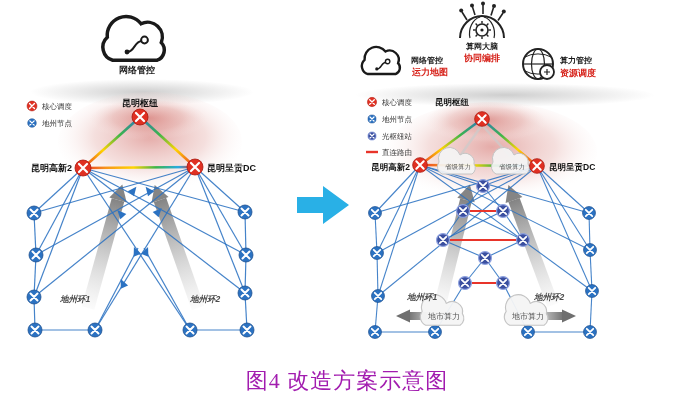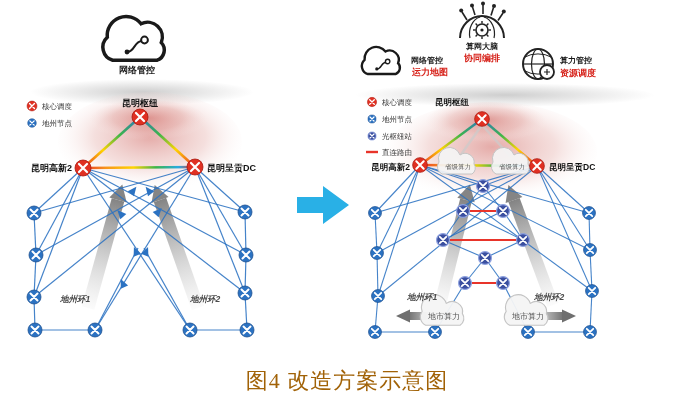--- a/index.html
+++ b/index.html
@@ -1,19 +1,19 @@
 <!DOCTYPE html>
 <html><head>
 <meta charset="utf-8">
 <style>
   html,body{margin:0;padding:0;background:#fff;}
   .page{position:relative;width:694px;height:415px;background:#fff;overflow:hidden;
         font-family:"Liberation Sans", sans-serif;}
   .caption{position:absolute;left:0;top:366px;width:694px;text-align:center;
-           font-family:"Liberation Serif", serif;font-size:22px;color:#a16207;letter-spacing:1px;}
+           font-family:"Liberation Serif", serif;font-size:22px;color:#a21caf;letter-spacing:1px;}
   svg text{font-family:"Liberation Sans", sans-serif;}
   .node-label{font-size:9px;font-weight:bold;fill:#111;}
   .node-label-sm{font-size:8.5px;font-weight:bold;fill:#111;}
   .legend-label{font-size:7.5px;fill:#333;}
   .ring-label{font-size:8.5px;font-weight:bold;font-style:italic;fill:#4a4a4a;}
   .cloud-title{font-size:9px;font-weight:bold;fill:#1a1a1a;}
   .svc-title{font-size:8px;font-weight:bold;fill:#1a1a1a;}
   .svc-sub{font-size:9px;font-weight:bold;fill:#d61f17;}
   .mini-cloud-label{font-size:6.5px;fill:#555;}
   .city-cloud-label{font-size:7px;fill:#555;}

